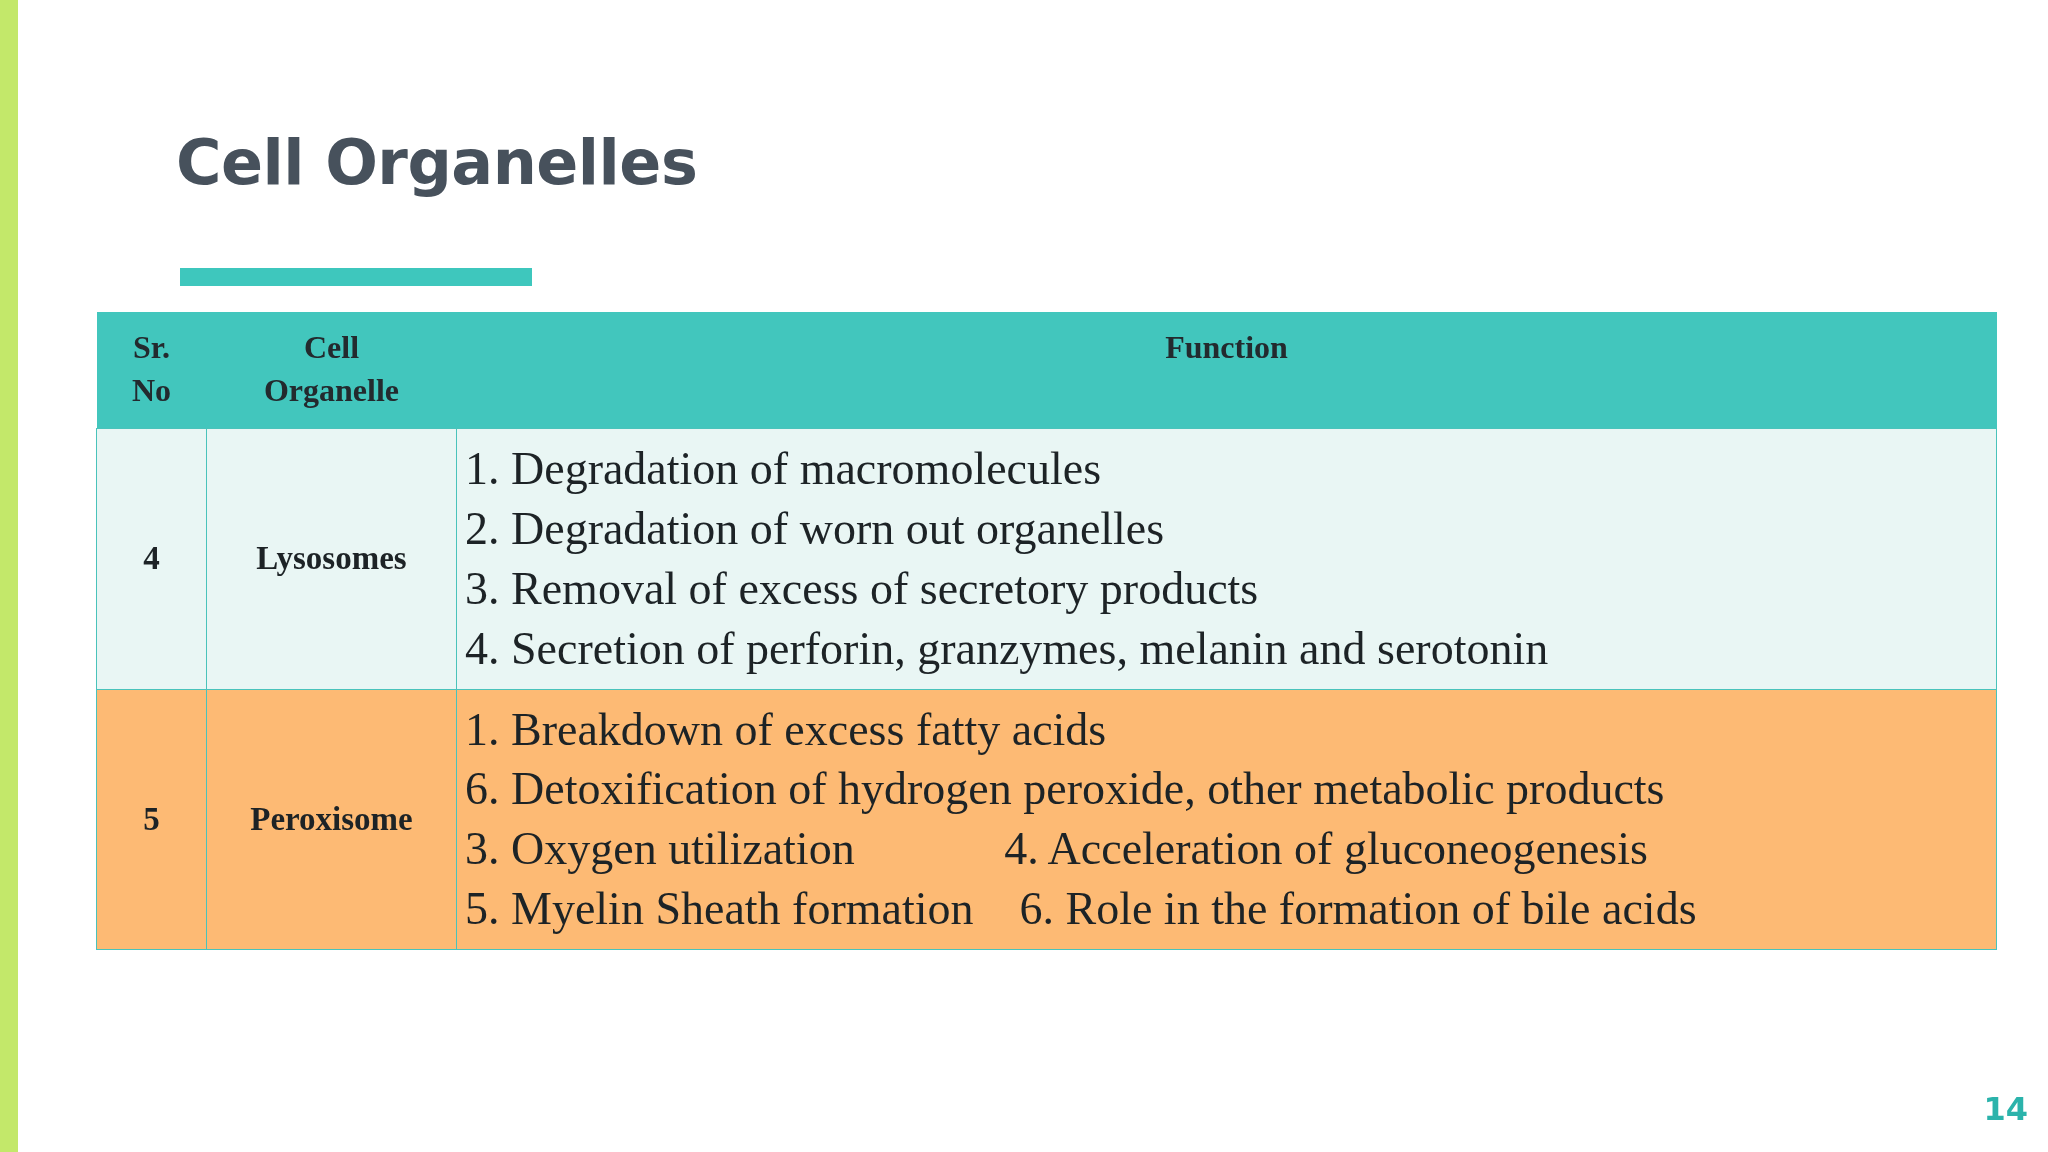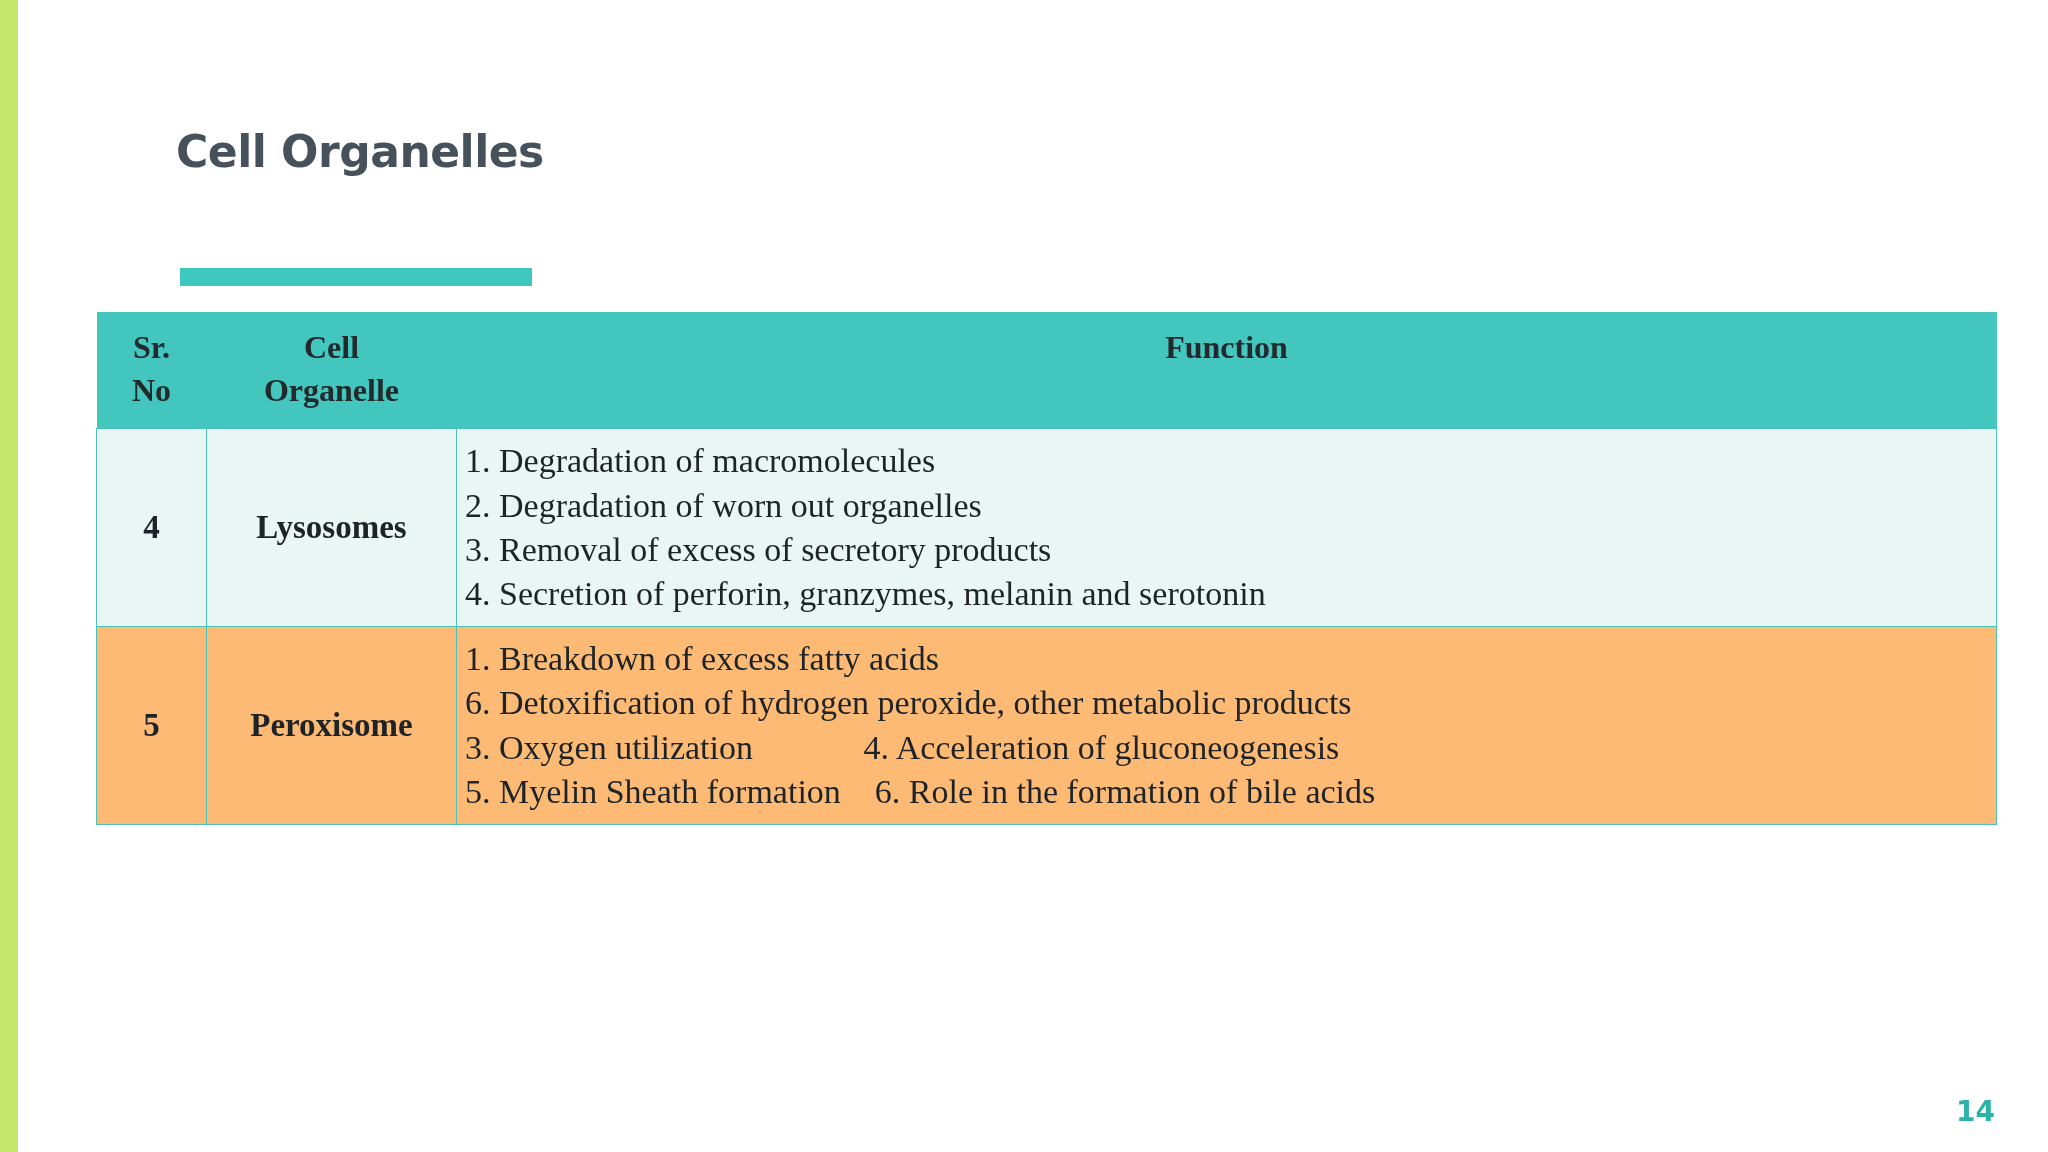--- a/index.html
+++ b/index.html
@@ -27,21 +27,21 @@
     width: 18px;
     height: 1152px;
     background: #c3e86a;
   }
   .title {
     position: absolute;
     left: 176px;
     top: 126px;
     font-family: "DejaVu Sans", sans-serif;
     font-weight: bold;
-    font-size: 44px;
+    font-size: 62px;
     color: #47515c;
     letter-spacing: -0.5px;
     white-space: nowrap;
   }
   .title-underline {
     position: absolute;
     left: 180px;
     top: 268px;
     width: 352px;
     height: 18px;
@@ -98,30 +98,30 @@
   td.sr { font-size: 34px; }
   td.org { font-size: 34px; }
   td.fn {
     text-align: left;
     padding-left: 30px;
     line-height: 1.30;
   }
   .fn-line {
     white-space: pre;
     font-family: "Liberation Serif", serif;
-    font-size: 34px;
+    font-size: 46px;
     color: #1d2326;
   }
   .page-number {
     position: absolute;
-    right: 53px;
+    right: 20px;
     bottom: 24px;
     font-family: "DejaVu Sans", sans-serif;
     font-weight: bold;
-    font-size: 28px;
+    font-size: 32px;
     color: #2bb3ab;
   }
 </style>
 </head>
 <body>
 
 <div class="slide">
 
   <div class="left-accent"></div>
 

